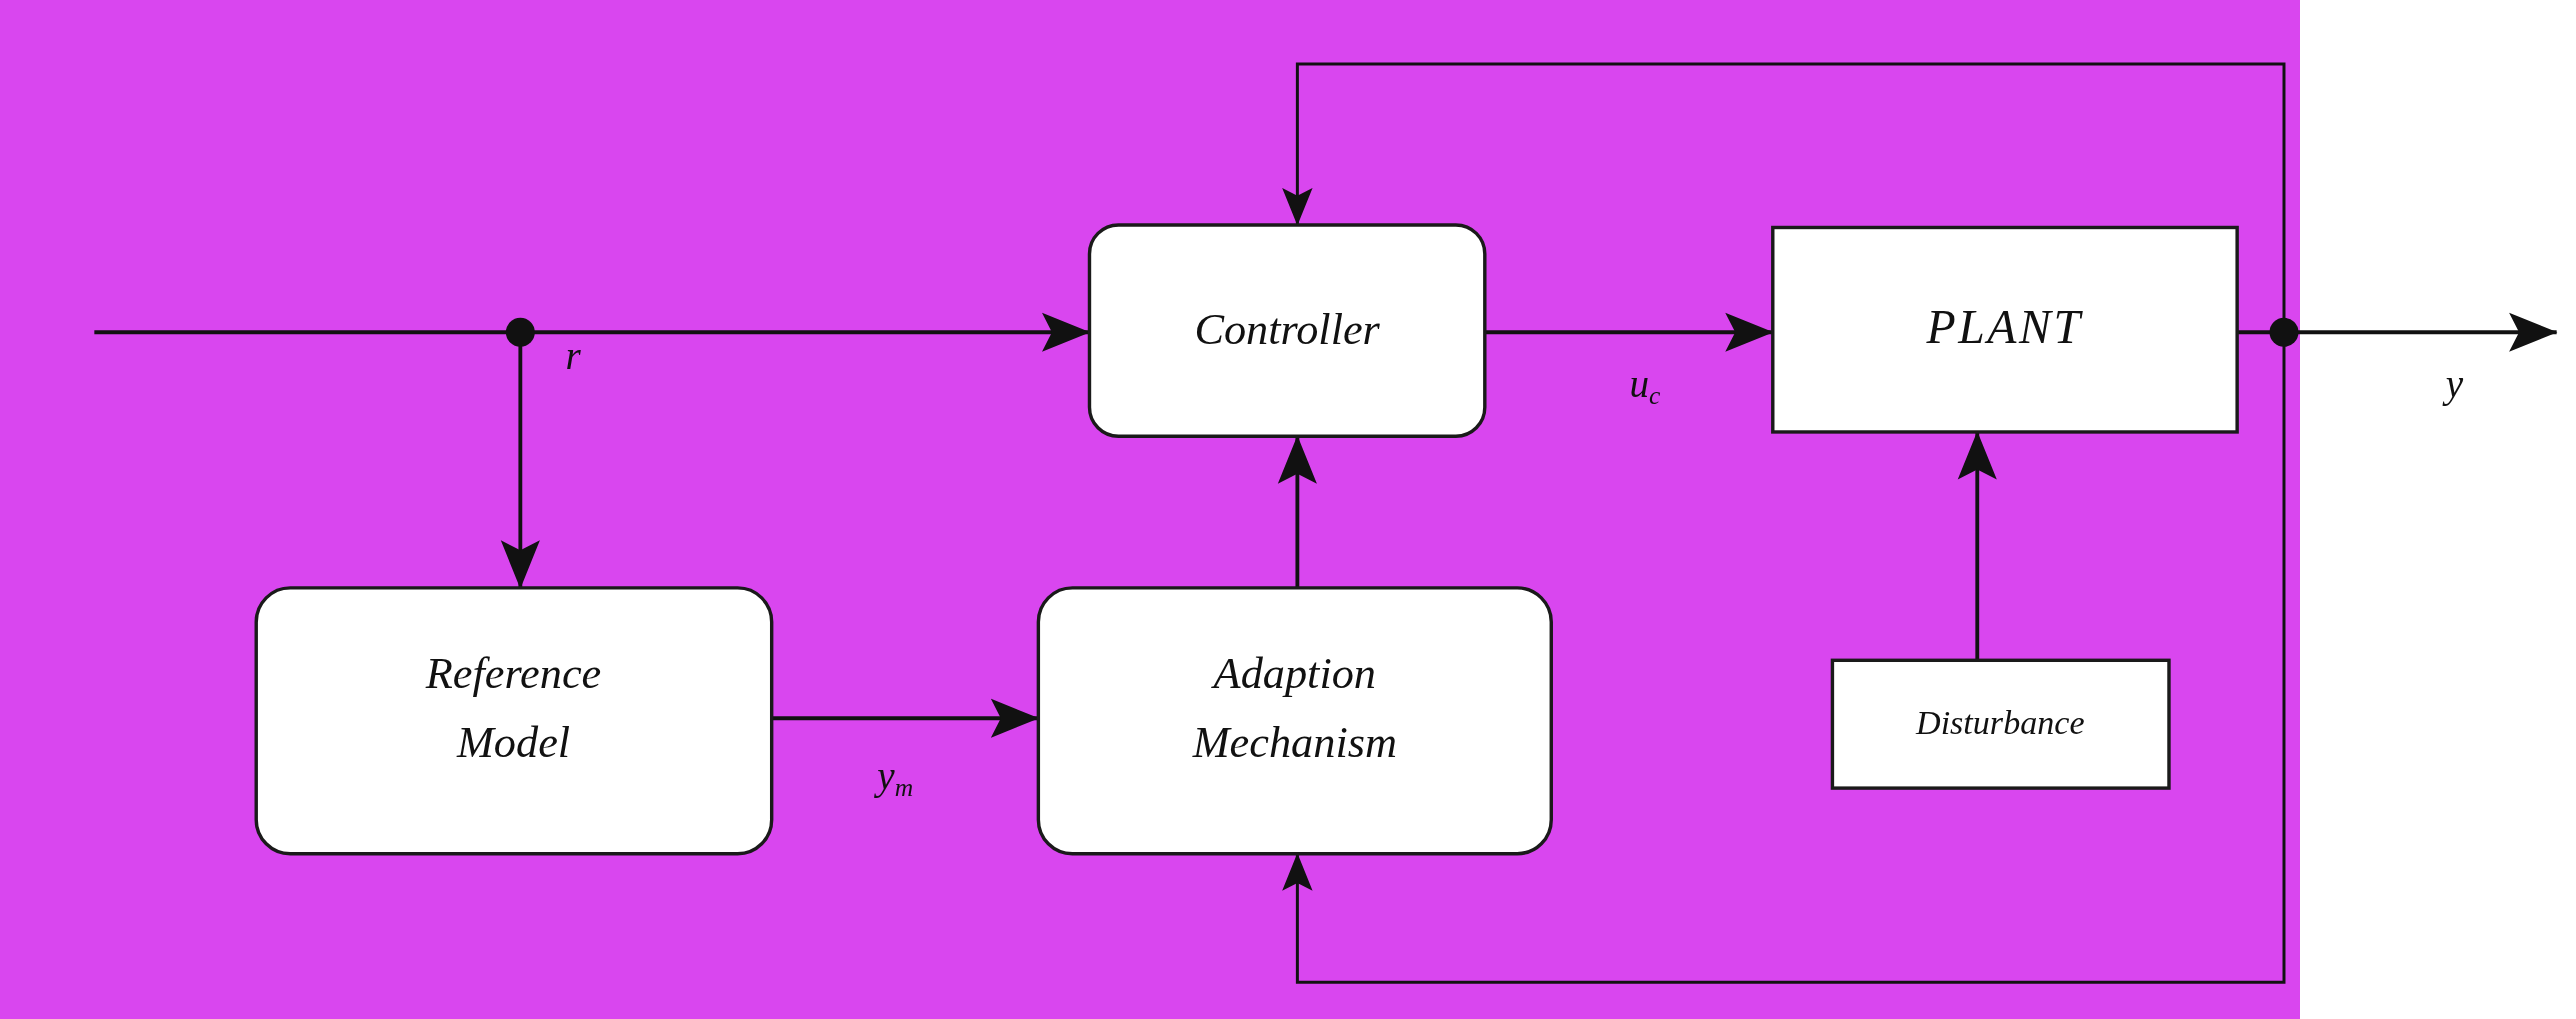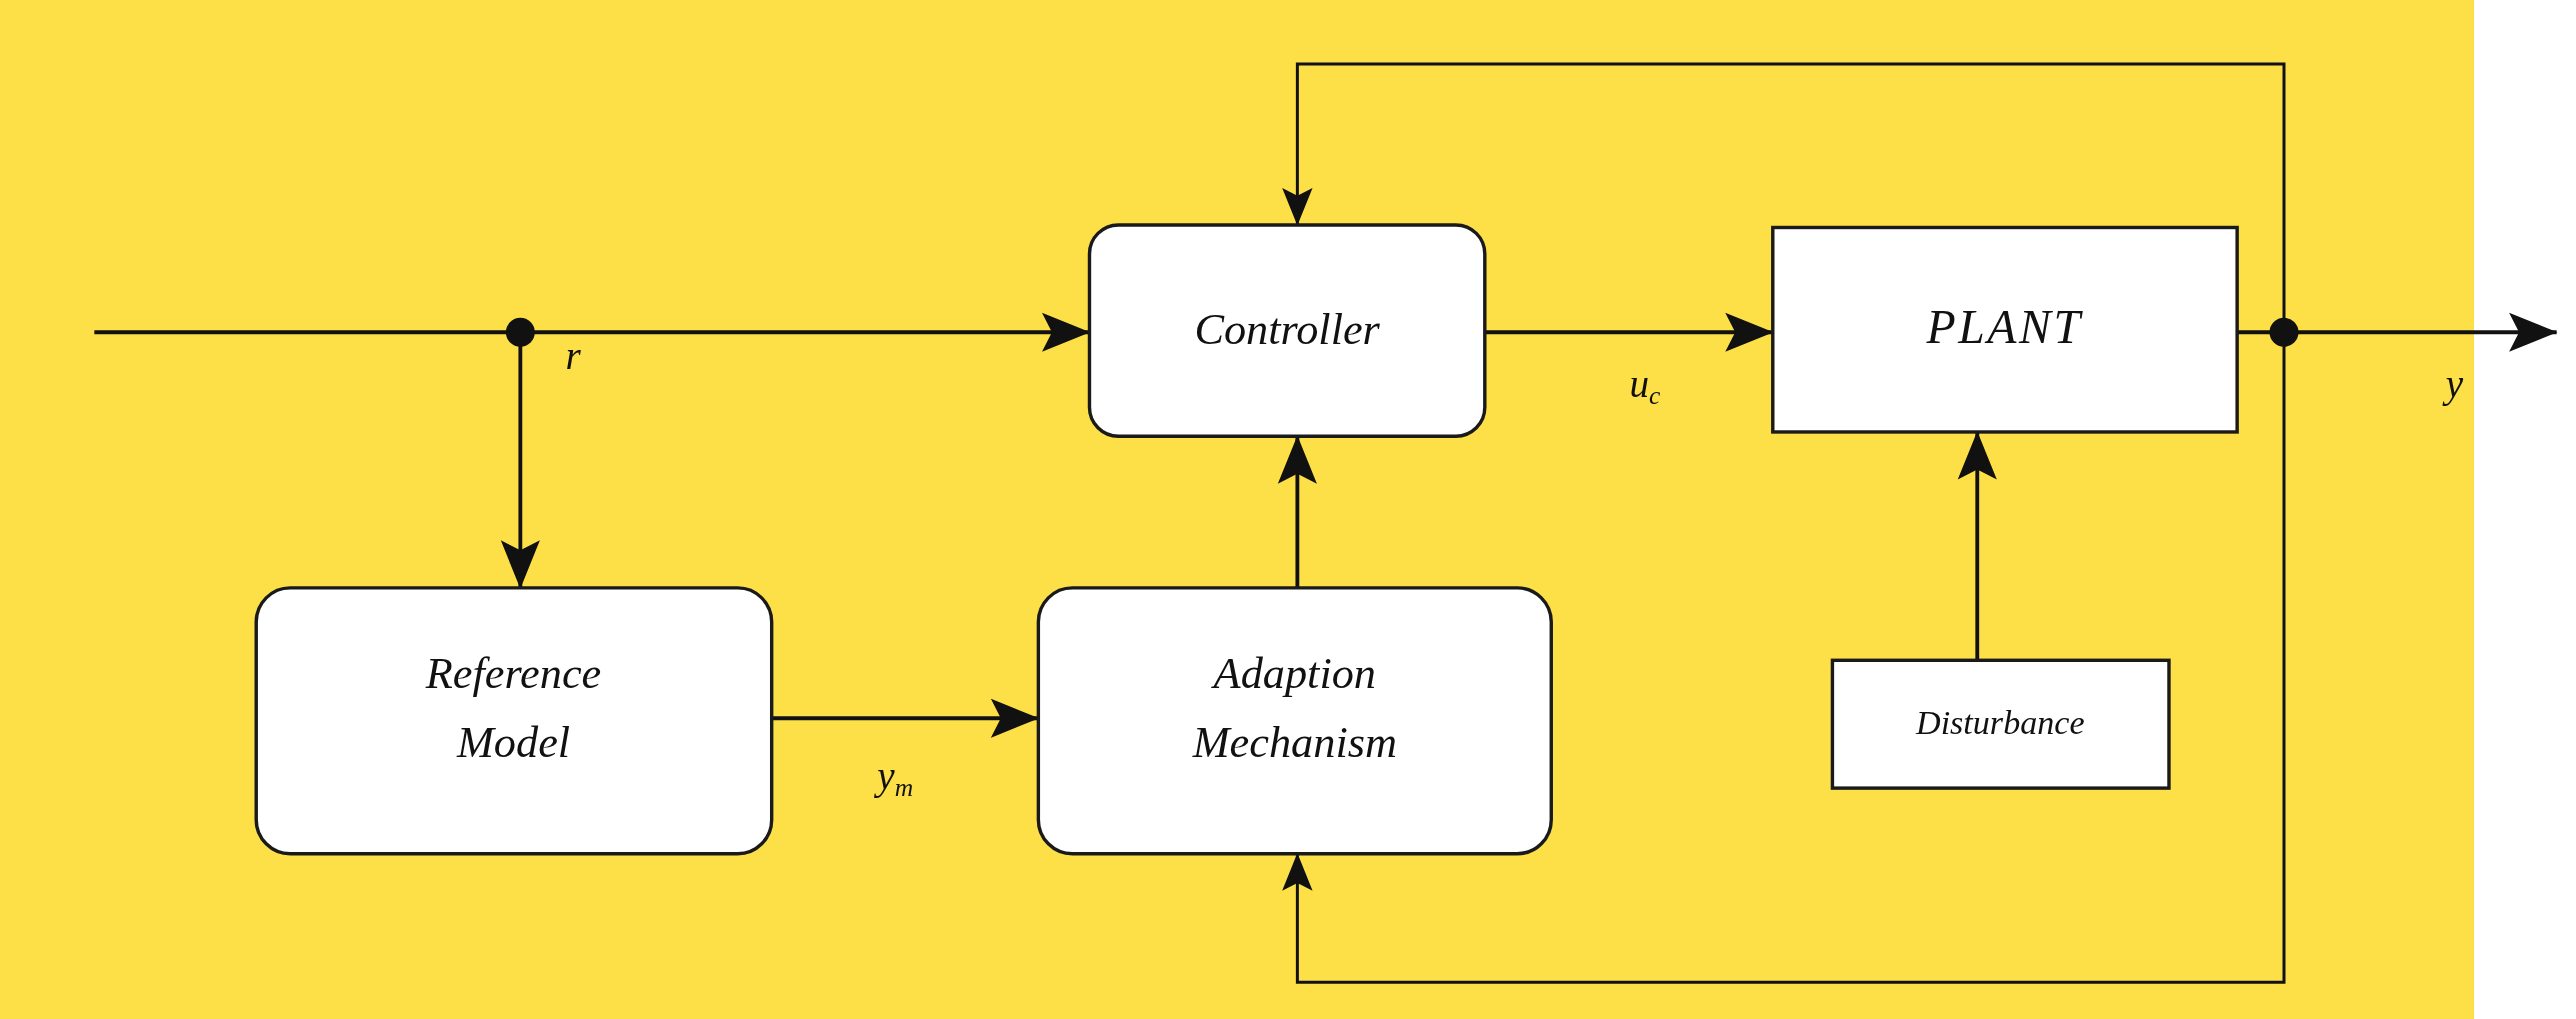--- a/index.html
+++ b/index.html
@@ -9,23 +9,23 @@
     background: #ffffff;
   }
   body {
     width: 2576px;
     height: 1019px;
     overflow: hidden;
     font-family: "Liberation Serif", "DejaVu Serif", serif;
   }
   #diagram-root {
     position: relative;
-    width: 2474px;
+    width: 2300px;
     height: 1019px;
-    background: #fde047;
+    background: #d946ef;
   }
   svg#block-diagram {
     display: block;
     width: 2576px;
     height: 1019px;
   }
   .blk-rect {
     fill: #ffffff;
     stroke: #1a1a1a;
     stroke-width: 4;

